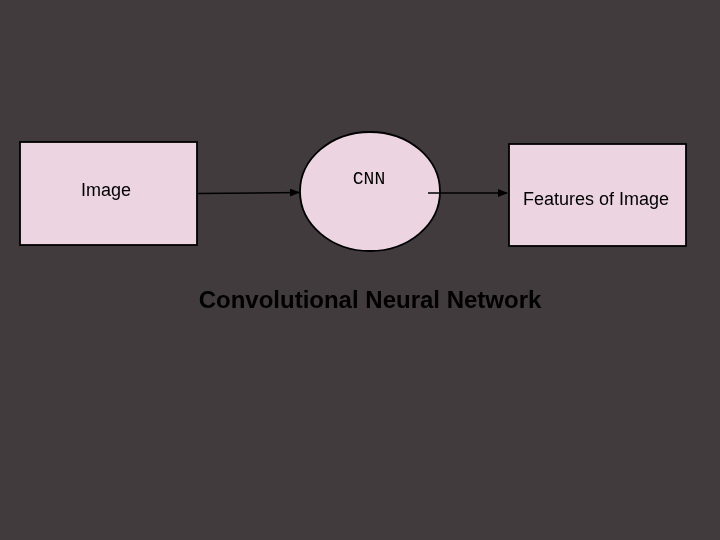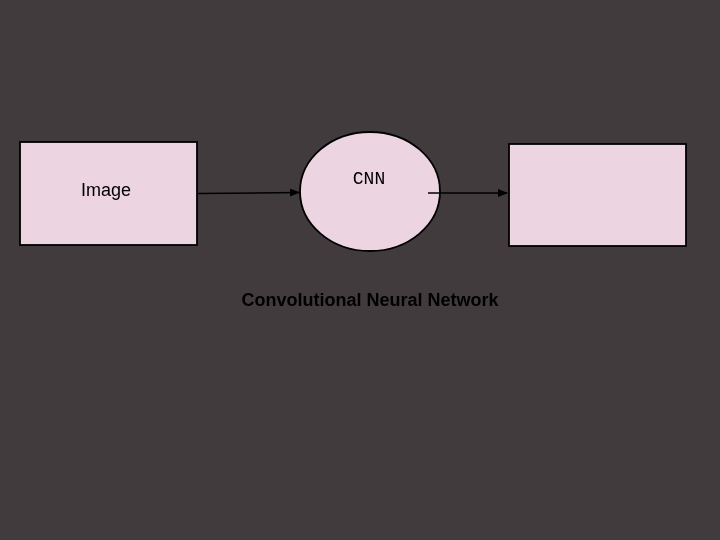--- a/index.html
+++ b/index.html
@@ -39,21 +39,21 @@
     position: absolute;
     color: #000000;
     font-size: 18px;
     line-height: 1;
     white-space: nowrap;
     transform: translate(-50%, -50%);
   }
   .caption {
     position: absolute;
     color: #000000;
-    font-size: 18px;
+    font-size: 24px;
     font-weight: bold;
     line-height: 1;
     white-space: nowrap;
     transform: translate(-50%, -50%);
   }
 </style>
 </head>
 <body>
 
 <div class="stage">
@@ -73,16 +73,17 @@
 
     <ellipse cx="370" cy="191.5" rx="70" ry="59.5" fill="#ecd5e1"></ellipse>
 
     <line x1="428" y1="193" x2="507" y2="193" marker-end="url(#arrowhead)"></line>
   </svg>
 
   <div class="node-label" style="left:106px; top:190px;">Image</div>
 
   <div class="node-label" style="left:369px; top:179px;font-family:Liberation Mono, monospace;">CNN</div>
 
+  <div class="node-label" style="left:596px; top:199px;">Features of Image</div>
 
   <div class="caption" style="left:370px; top:300px;">Convolutional Neural Network</div>
 
 </div>
 
 </body></html>

